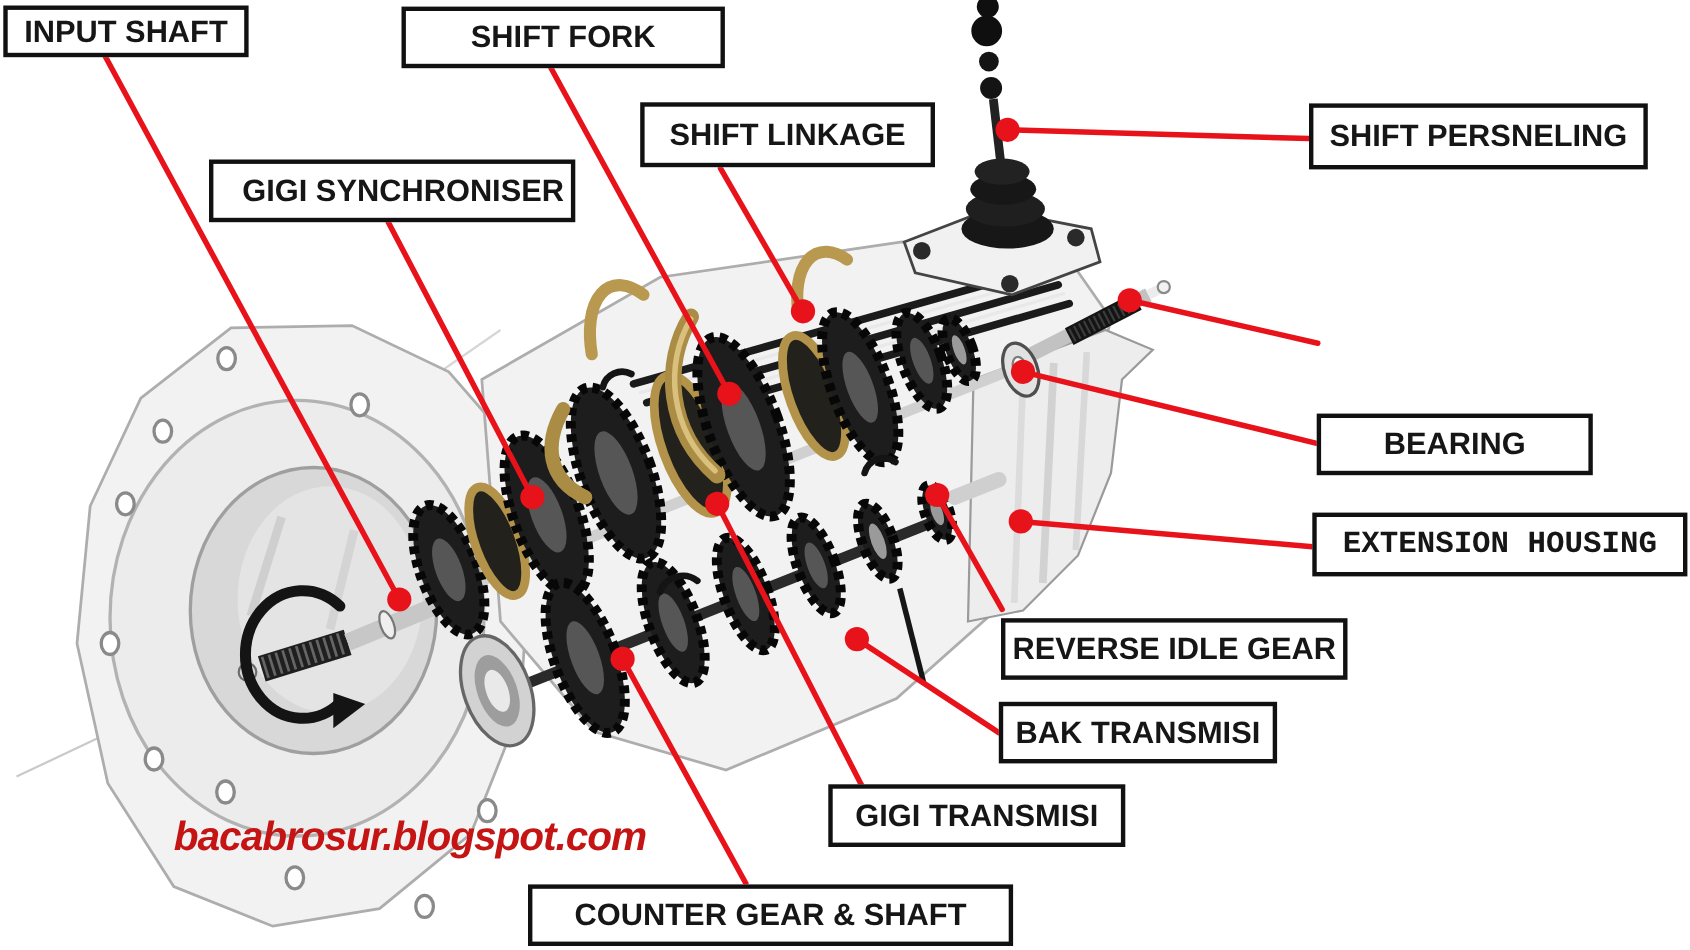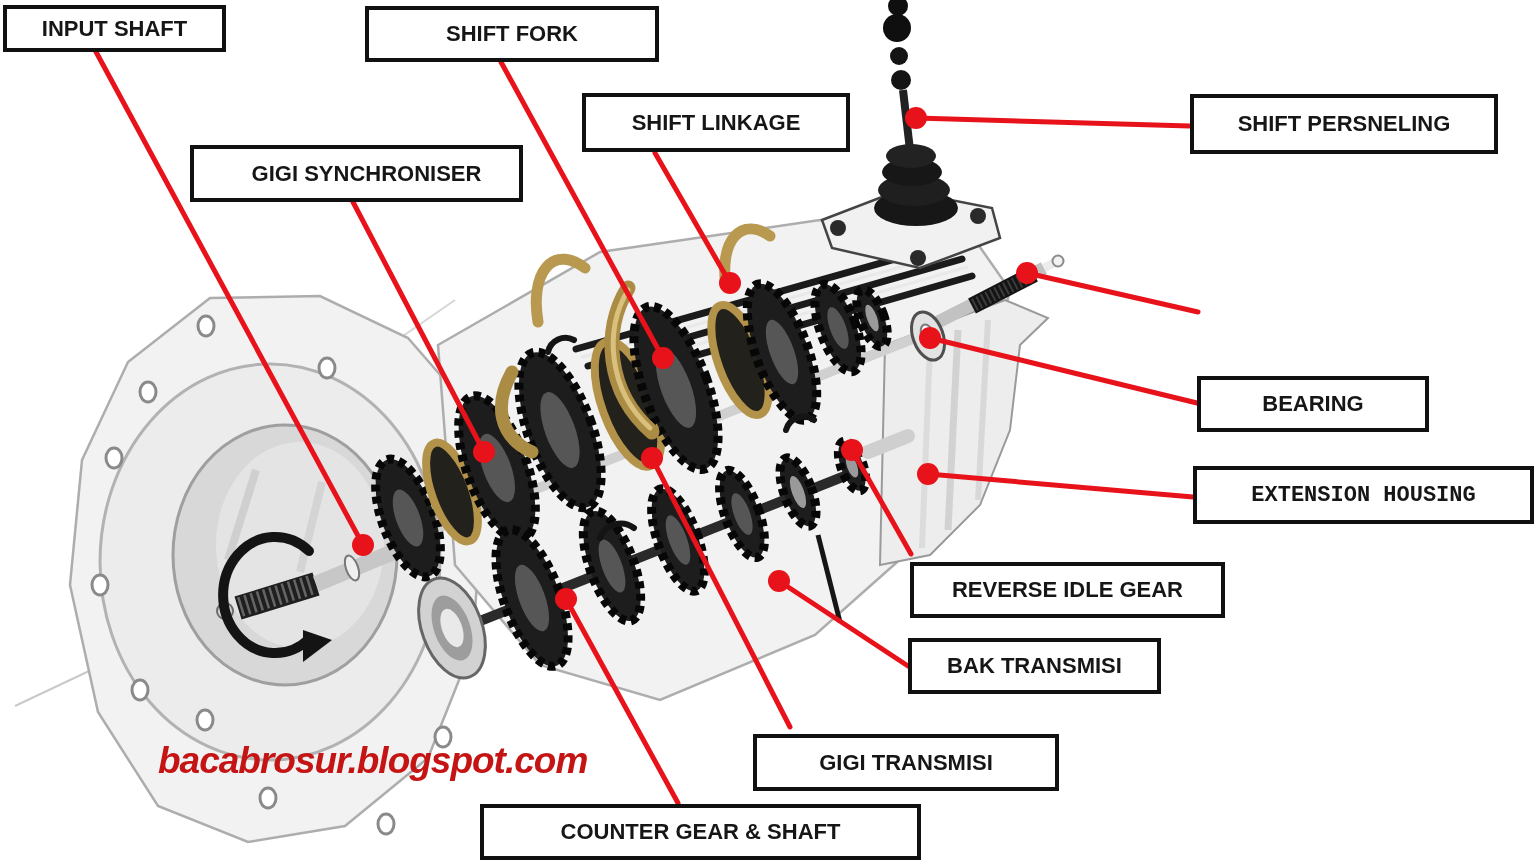--- a/index.html
+++ b/index.html
@@ -6,21 +6,21 @@
   #stage{
     position:relative;width:1536px;height:864px;overflow:hidden;background:#ffffff;
     font-family:"Liberation Sans", sans-serif;
   }
   #art{position:absolute;left:0;top:0;width:1536px;height:864px;}
   .lbl{
     position:absolute;box-sizing:border-box;
     border:4px solid var(--box-border,#111);
     background:var(--box-bg,#fff);
     display:flex;align-items:center;justify-content:center;
-    font-weight:bold;font-size:22px;letter-spacing:0px;
+    font-weight:bold;font-size:28px;letter-spacing:0px;
     color:var(--text,#161616);white-space:nowrap;
   }
   #watermark{
     position:absolute;left:158px;top:740px;
     font-weight:bold;font-size:37px;letter-spacing:-1px;
     color:var(--watermark-red,#c41414);
     font-style:italic;
   }
   .red-line{stroke:var(--connector-red,#e8121a);stroke-width:5;stroke-linecap:round;}
   .red-dot{fill:var(--connector-red,#e8121a);}
@@ -254,21 +254,21 @@
       <circle class="red-dot" cx="652" cy="458" r="11"></circle>
       <circle class="red-dot" cx="566" cy="599" r="11"></circle>
     </g>
   </svg>
 
   <div class="lbl" style="left:3px;    top:5px;   width:223px; height:47px;">INPUT SHAFT</div>
   <div class="lbl" style="left:365px;  top:6px;   width:294px; height:56px;">SHIFT FORK</div>
   <div class="lbl" style="left:582px;  top:93px;  width:268px; height:59px;">SHIFT LINKAGE</div>
   <div class="lbl" style="left:190px;  top:145px; width:333px; height:57px;padding-left:20px;">GIGI SYNCHRONISER</div>
   <div class="lbl" style="left:1190px; top:94px;  width:308px; height:60px;">SHIFT PERSNELING</div>
-  <div class="lbl" style="left:1197px; top:376px; width:232px; height:56px;">BEARING</div>
+  <div class="lbl" style="left:1197px; top:376px; width:251px; height:56px;">BEARING</div>
   <div class="lbl" style="left:1193px; top:466px; width:341px; height:58px;font-family:Liberation Mono, monospace;">EXTENSION HOUSING</div>
   <div class="lbl" style="left:910px;  top:551px; width:315px; height:56px;margin-top:11px;">REVERSE IDLE GEAR</div>
   <div class="lbl" style="left:908px;  top:638px; width:253px; height:56px;">BAK TRANSMISI</div>
-  <div class="lbl" style="left:753px;  top:734px; width:306px; height:57px;">GIGI TRANSMISI</div>
+  <div class="lbl" style="left:753px;  top:713px; width:270px; height:57px;">GIGI TRANSMISI</div>
   <div class="lbl" style="left:480px;  top:804px; width:441px; height:56px;">COUNTER GEAR &amp; SHAFT</div>
 
   <div id="watermark">bacabrosur.blogspot.com</div>
 </div>
 
 </body></html>

